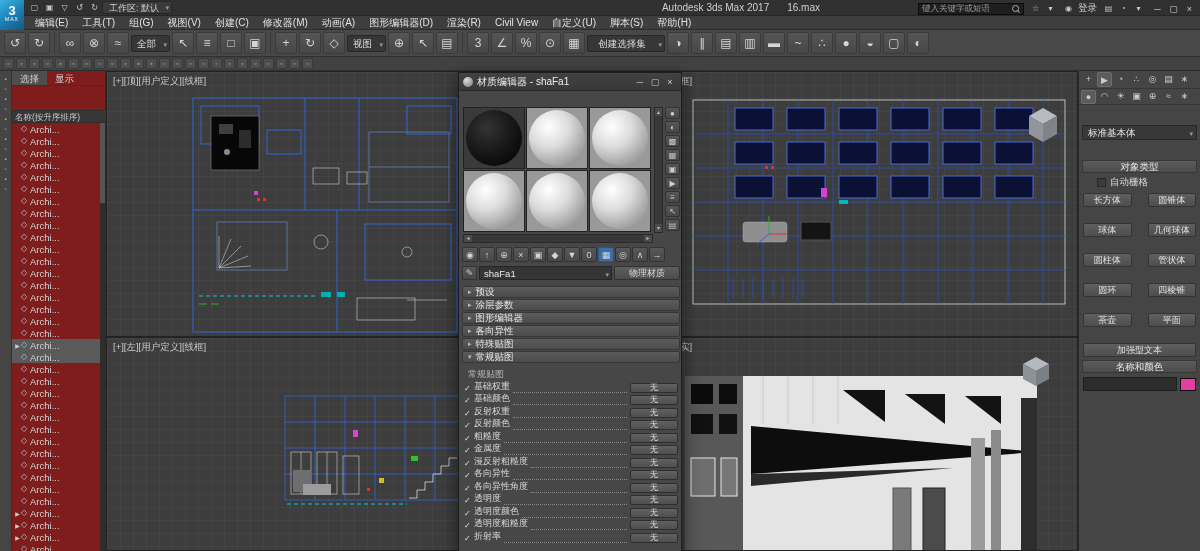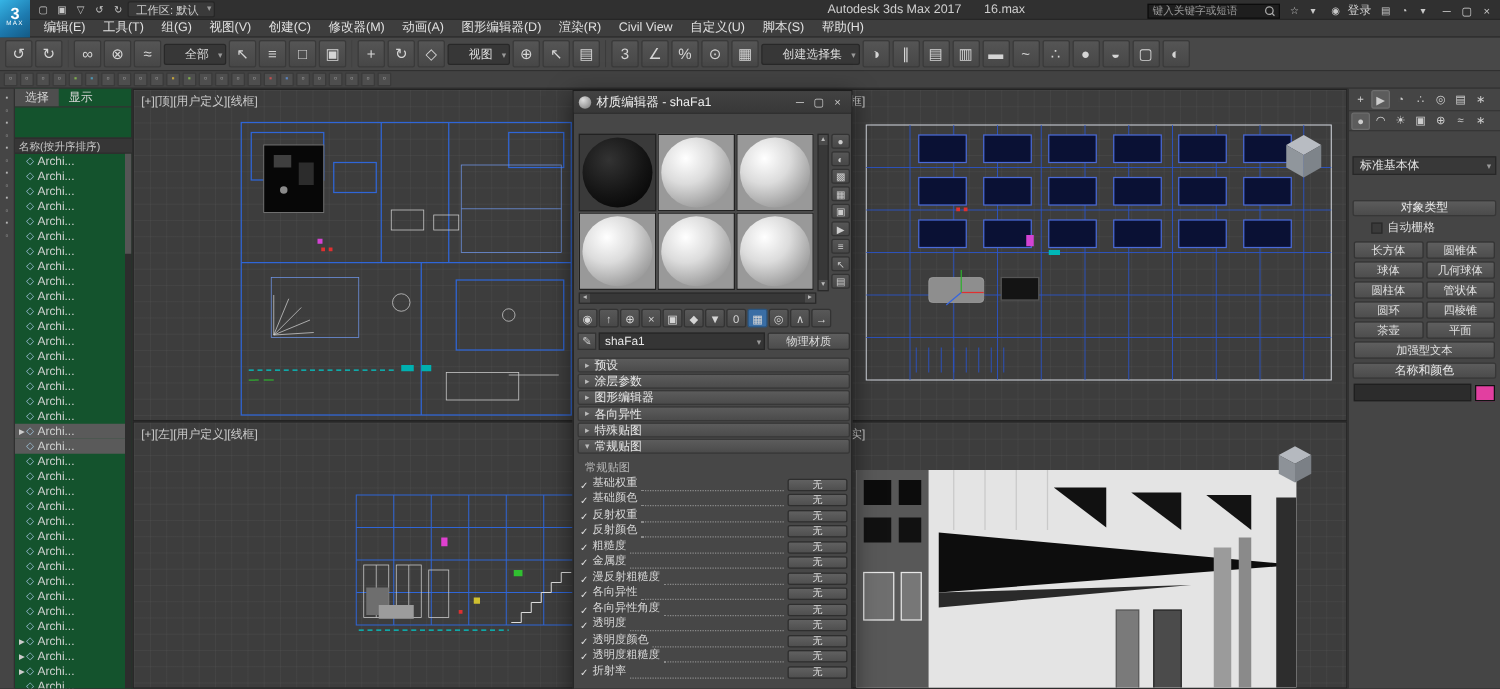--- a/index.html
+++ b/index.html
@@ -32,37 +32,37 @@
   
   #menubar{position:absolute;left:0;top:16px;width:1200px;height:14px;background:#3e3e3e;border-bottom:1px solid #2c2c2c;
            display:flex;align-items:center;padding-left:28px;z-index:24}
   .menu-item{padding:0 7px;font-size:10px;color:#e0e0e0;line-height:14px;white-space:nowrap}
 
   
   #toolbar1{position:absolute;left:0;top:30px;width:1200px;height:27px;background:#484848;border-bottom:1px solid #303030;
             display:flex;align-items:center;padding-left:3px}
   .tb1{width:22px;height:22px;line-height:20px;text-align:center;font-size:12px;color:#d5d5d5;margin:0 1px;flex:0 0 auto;
        background:linear-gradient(#555,#474747);border:1px solid #3a3a3a;border-radius:2px}
-  .tb1.combo{width:auto;min-width:36px;height:17px;line-height:15px;font-size:9.5px;padding:0 13px 0 16px;
+  .tb1.combo{width:auto;min-width:36px;height:17px;line-height:15px;font-size:9.5px;padding:0 13px 0 5px;
              background:#373737;border:1px solid #282828;position:relative;color:#ddd}
   .tb1.combo::after{content:"▾";position:absolute;right:2px;top:1px;font-size:7px;color:#999}
   .tb1.wide{min-width:78px}
   .tb1.sep{width:0;height:22px;border:none;border-left:1px solid #3b3b3b;margin:0 3px;background:none}
   #toolbar2{position:absolute;left:0;top:57px;width:1200px;height:14px;background:#424242;border-bottom:1px solid #2e2e2e;
             display:flex;align-items:center;padding-left:3px;gap:2px}
   .tb2{width:11px;height:11px;line-height:9px;text-align:center;font-size:7px;flex:0 0 auto;
        background:#4e4e4e;border:1px solid #3a3a3a;border-radius:1px}
 
   
   #dock{position:absolute;left:0;top:71px;width:12px;height:480px;background:#454545;border-right:1px solid #303030;
         display:flex;flex-direction:column;align-items:center;padding-top:5px;gap:4px}
   .dk{font-size:6px;color:#b5b5b5;line-height:6px}
 
   
-  #explorer{position:absolute;left:12px;top:71px;width:94px;height:480px;background:#14532d;border-right:1px solid #2a2a2a}
+  #explorer{position:absolute;left:12px;top:71px;width:94px;height:480px;background:#7f1d1d;border-right:1px solid #2a2a2a}
   #ex-tabs{display:flex;height:15px;border-bottom:1px solid #333}
   .ex-tab{padding:0 8px;font-size:9.5px;line-height:15px;color:#d5d5d5}
   .ex-tab.on{background:#4e4e4e}
   #ex-sort{position:absolute;left:0;top:39px;width:94px;height:13px;background:#363636;border-top:1px solid #2d2d2d;
            border-bottom:1px solid #2d2d2d;font-size:8.5px;line-height:12px;padding-left:3px;color:#c8c8c8;white-space:nowrap;overflow:hidden}
   #ex-list{position:absolute;left:0;top:52px;right:5px;bottom:0;overflow:hidden}
   .ex-row{display:flex;align-items:center;height:12px;padding-left:2px;white-space:nowrap}
   .ex-row.sel{background:#5a5a5a}
   .ex-exp{width:7px;font-size:6px;color:#ccc;text-align:center;flex:0 0 auto}
   .ex-ico{width:9px;font-size:8px;color:#9fc0d8;line-height:12px;flex:0 0 auto}
@@ -139,21 +139,21 @@
   .cp-sub{width:15px;height:14px;line-height:13px;text-align:center;font-size:9px;color:#ccc}
   .cp-sub.on{background:#5c5c5c;border:1px solid #6e6e6e;border-radius:2px}
   #cp-cat{margin:20px 3px;height:15px;line-height:14px;background:#383838;border:1px solid #272727;font-size:9.5px;
           color:#e5e5e5;padding:0 12px 0 5px;position:relative}
   #cp-cat::after{content:"▾";position:absolute;right:3px;top:1px;font-size:7px;color:#999}
   .cp-roll{height:13px;margin:3px 3px 2px;background:linear-gradient(#5c5c5c,#4b4b4b);border:1px solid #373737;border-radius:2px;
            font-size:9.5px;line-height:11px;text-align:center;color:#e8e8e8}
   #cp-autogrid{display:flex;align-items:center;gap:4px;margin:3px 0 4px 18px}
   #cp-autogrid .box{width:9px;height:9px;background:#3a3a3a;border:1px solid #292929}
   #cp-autogrid .lbl{font-size:9.5px;color:#ddd}
-  #cp-grid{display:grid;grid-template-columns:1fr 1fr;gap:2px;margin:0 4px}
+  #cp-grid{display:grid;grid-template-columns:1fr 1fr;gap:16px;margin:0 4px}
   .obj-btn{height:14px;font-size:9px;line-height:12px;color:#e0e0e0;background:linear-gradient(#5f5f5f,#4d4d4d);
            border:1px solid #343434;border-radius:2px;padding:0;white-space:nowrap;overflow:hidden}
   .obj-btn.wide{grid-column:1/3}
   #cp-namerow{display:flex;align-items:center;gap:3px;margin:4px 4px}
   #cp-nameinput{flex:1;height:14px;background:#2c2c2c;border:1px solid #1f1f1f}
   #cp-swatch{width:16px;height:13px;border:1px solid #111}
 </style>
 </head>
 <body>
 

